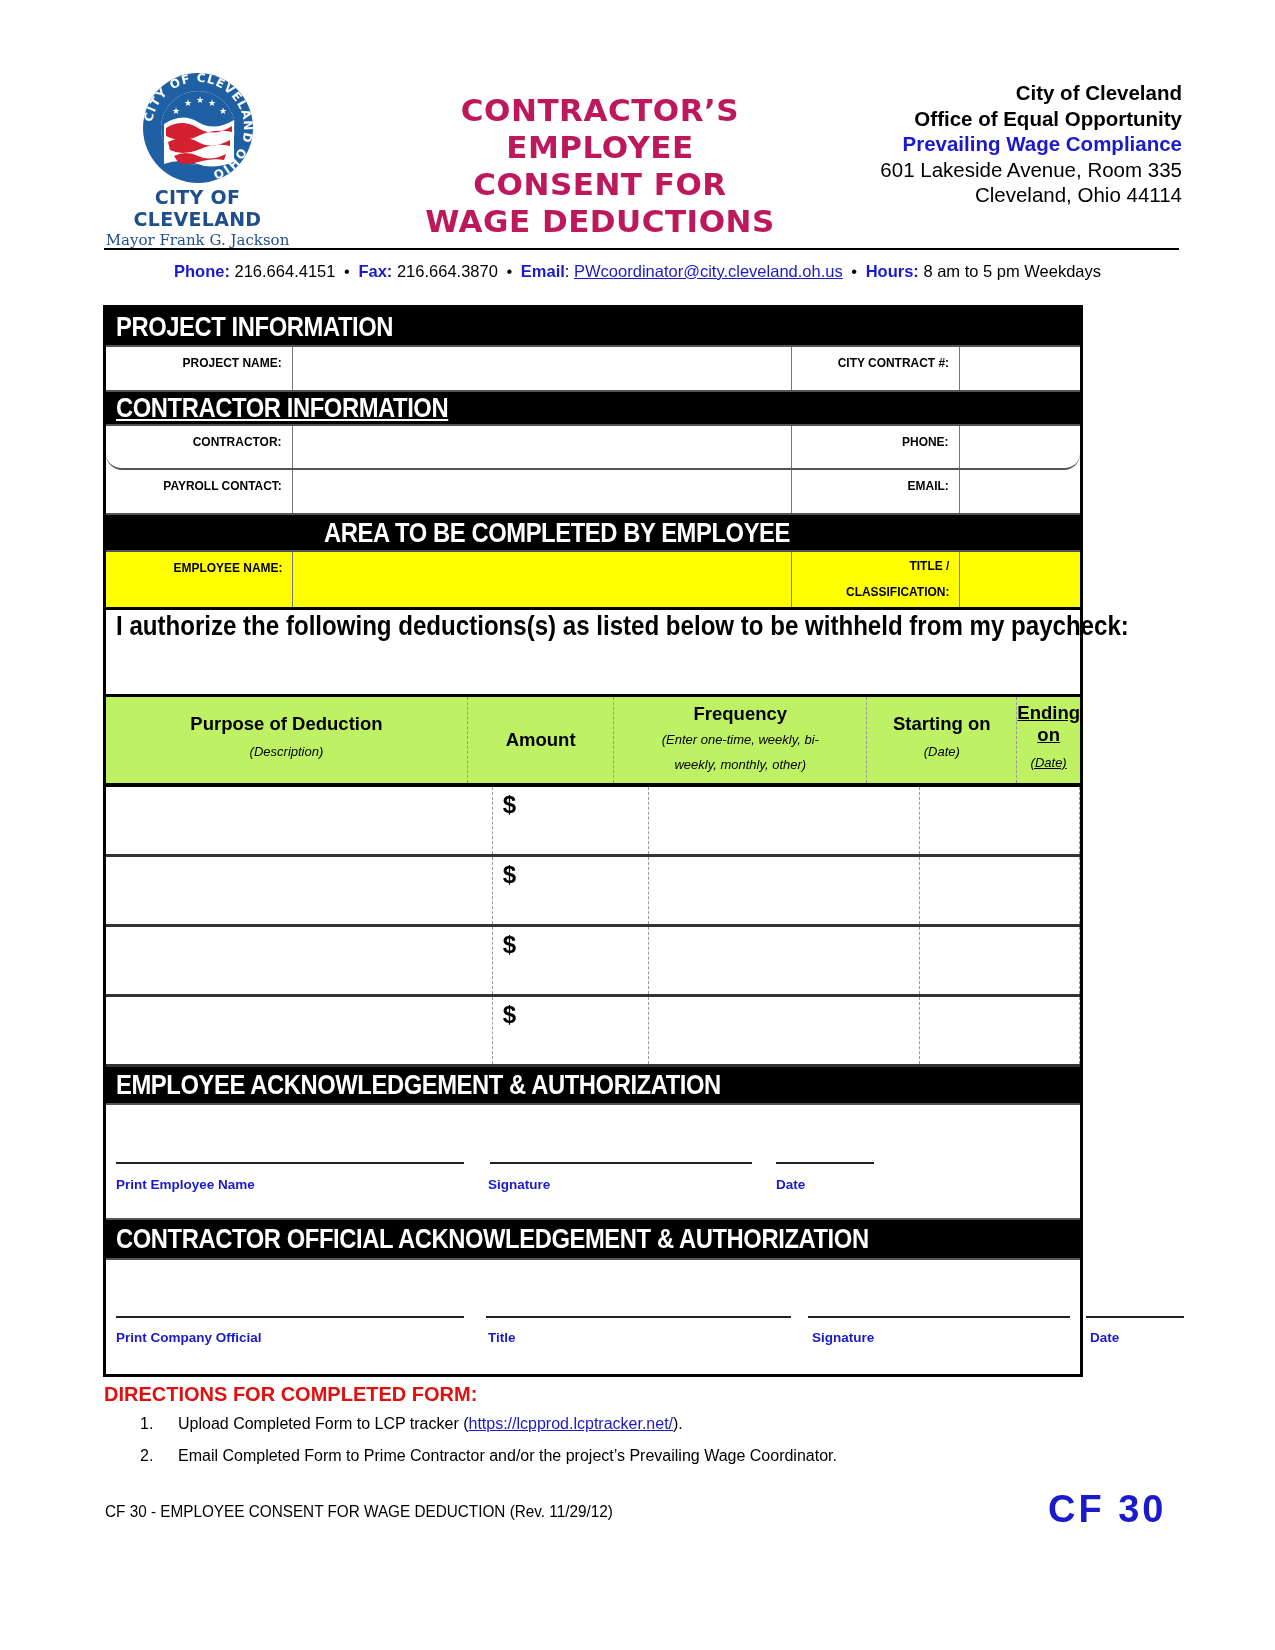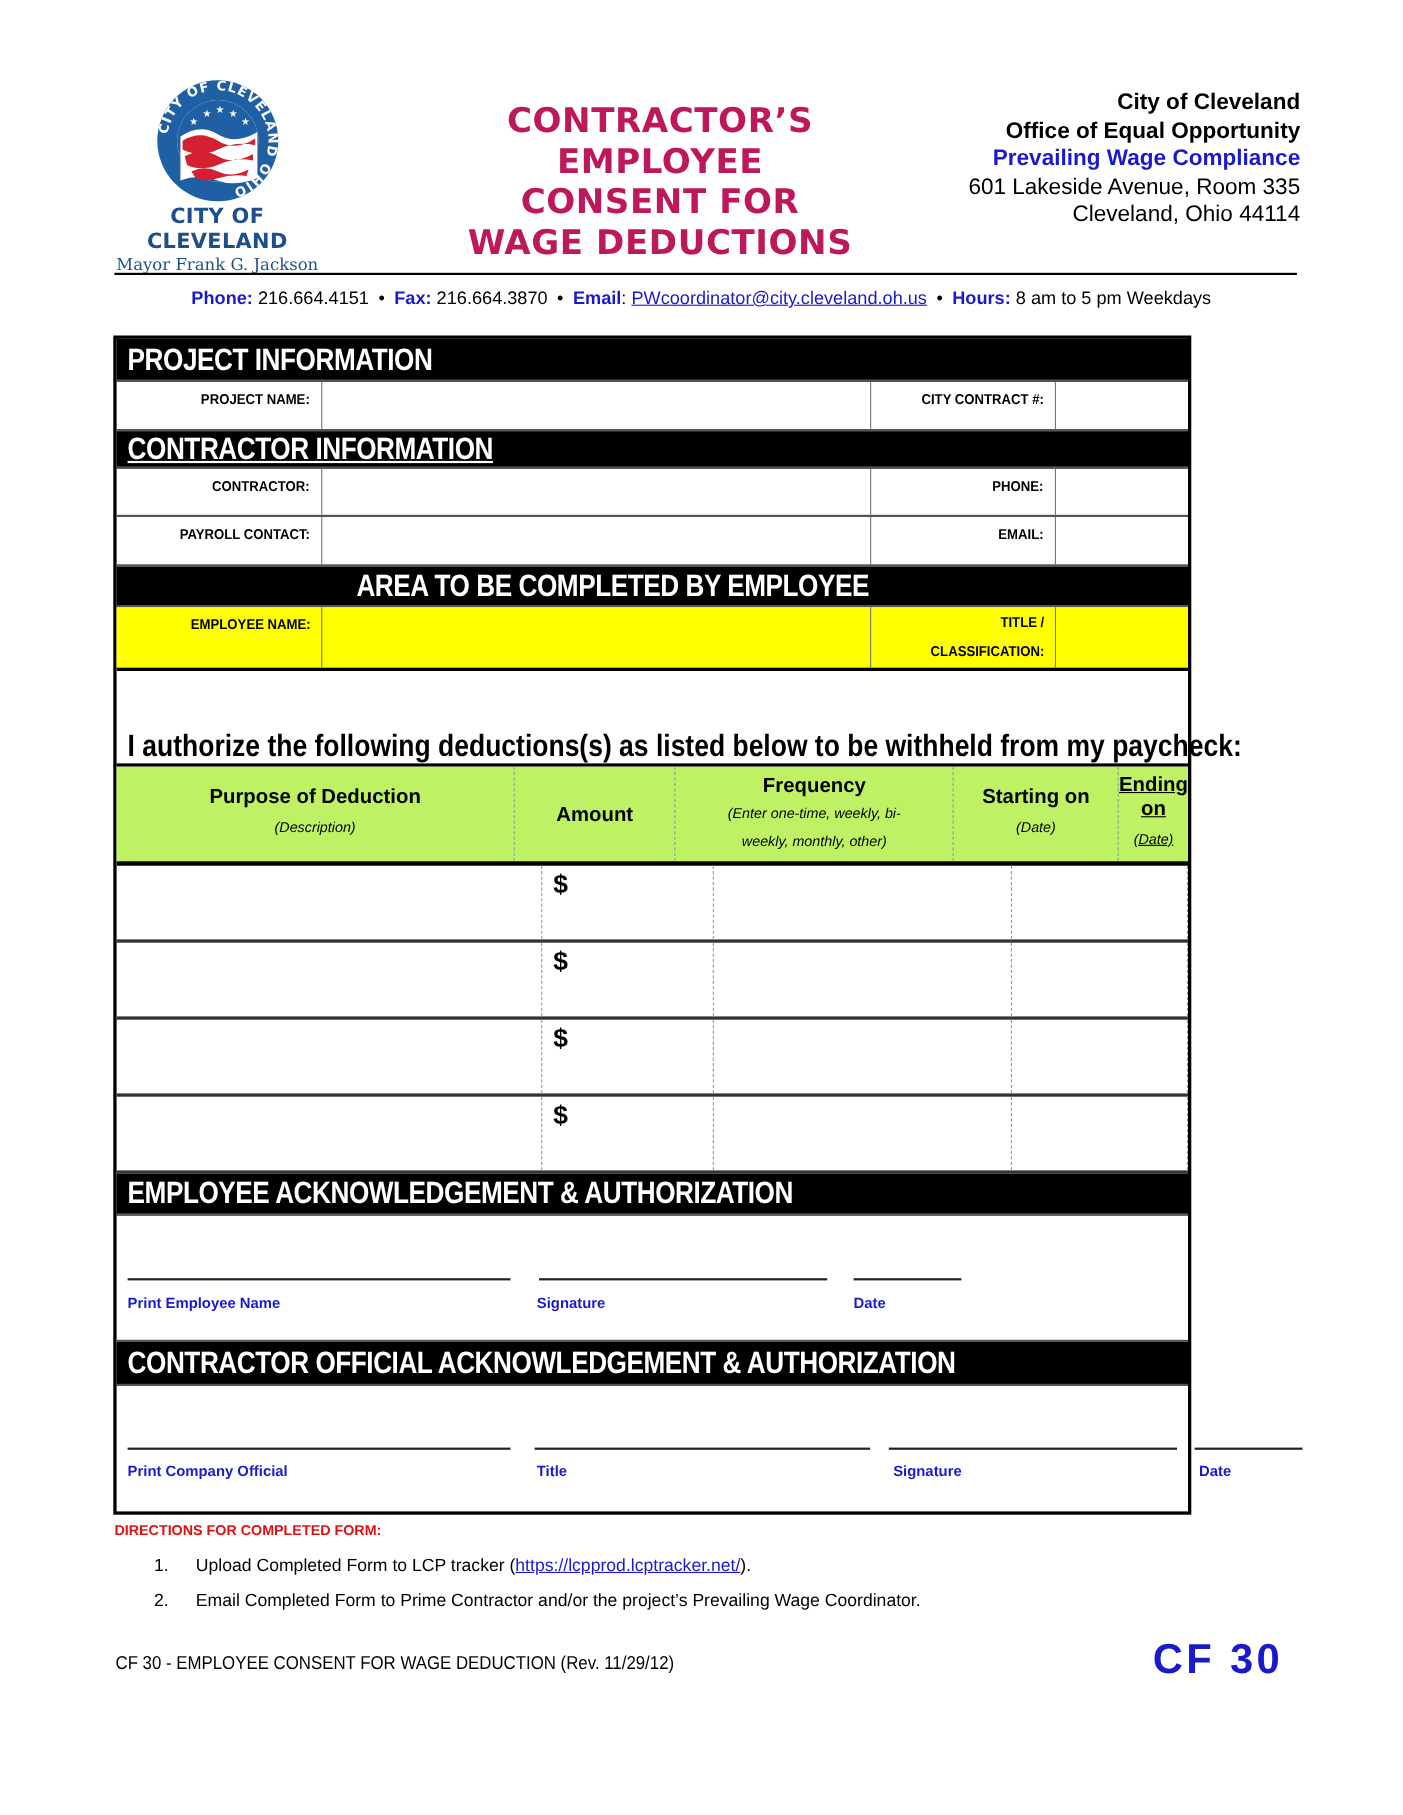--- a/index.html
+++ b/index.html
@@ -38,42 +38,42 @@
 
   .row { display: flex; border-bottom: 2px solid #555; box-sizing: border-box; }
   .cell { box-sizing: border-box; border-right: 1px solid #777; }
   .cell:last-child { border-right: none; }
   .lbl-cell { text-align: right; font-weight: bold; font-size: 13px; padding: 8px 10px 0 0; }
   .lbl-cell span { display: inline-block; transform: scaleX(0.92); transform-origin: right; }
   .c1 { width: 187px; } .c2 { width: 499px; } .c3 { width: 168px; } .c4 { flex: 1; }
   .yellow { background: #ffff00; }
 
   .authorize { height: 87px; border-bottom: 3px solid #000; box-sizing: border-box; padding: 0 0 0 10px;
-               display: flex; align-items: flex-end; font-weight: bold; font-size: 28px; }
+               display: flex; align-items: flex-start; font-weight: bold; font-size: 28px; }
   .authorize span { display: inline-block; transform: scaleX(0.86); transform-origin: left; white-space: nowrap; }
 
   .ded-head { display: flex; height: 90px; background: #bef264; border-bottom: 4px solid #000; box-sizing: border-box; }
   .dcol { box-sizing: border-box; border-right: 1px dashed #999; text-align: center; display: flex;
           flex-direction: column; justify-content: center; }
   .dcol:last-child { border-right: none; }
   .d1 { width: 398px; } .d2 { width: 161px; } .d3 { width: 278px; } .d4 { width: 165px; } .d5 { flex: 1; text-decoration: underline; }
   .dh { font-weight: bold; font-size: 18.5px; }
   .dsub { font-style: italic; font-size: 13px; margin-top: 10px; line-height: 25px; }
   .dh2 { font-weight: bold; font-size: 18.5px; margin-top: -4px; }
 
   .ded-row { display: flex; height: 70px; border-bottom: 3px solid #333; box-sizing: border-box; }
   .ded-row:last-of-type { border-bottom: 3px solid #333; }
   .ded-row .dcol { justify-content: flex-start; text-align: left; }
   .dollar { font-weight: bold; font-size: 24px; padding: 4px 0 0 10px; }
 
   .sig-area { position: relative; box-sizing: border-box; border-bottom: 2px solid #555; }
   .sig-line { position: absolute; height: 0; border-top: 2px solid #222; }
   .sig-lbl { position: absolute; color: #1a1acc; font-weight: bold; font-size: 13.5px; }
 
-  .directions { left: 104px; top: 1383px; color: #e01010; font-weight: bold; font-size: 13px; }
+  .directions { left: 104px; top: 1383px; color: #e01010; font-weight: bold; font-size: 20px; }
   .dir-item { left: 140px; font-size: 16px; }
   .dir-item .num { display: inline-block; width: 38px; }
   .dir-item a { color: #1a1acc; text-decoration: underline; }
 
   .footer { left: 105px; top: 1502px; font-size: 17px; }
   .footer span { display: inline-block; transform: scaleX(0.9); transform-origin: left; white-space: nowrap; }
   .cf { left: 1048px; top: 1488px; color: #1a1acc; font-weight: bold; font-size: 38px; letter-spacing: 3px; }
 </style>
 </head>
 <body>
@@ -143,21 +143,21 @@
   <div class="row" style="height:45px;">
     <div class="cell lbl-cell c1"><span>PROJECT NAME:</span></div>
     <div class="cell c2"></div>
     <div class="cell lbl-cell c3"><span>CITY CONTRACT #:</span></div>
     <div class="cell c4"></div>
   </div>
 
   <div class="sec-head" style="height:34px;text-decoration:underline;">
     <span>CONTRACTOR INFORMATION</span>
   </div>
-  <div class="row" style="height:44px;">
+  <div class="row" style="height:44px;border-radius:16px;">
     <div class="cell lbl-cell c1"><span>CONTRACTOR:</span></div>
     <div class="cell c2"></div>
     <div class="cell lbl-cell c3"><span>PHONE:</span></div>
     <div class="cell c4"></div>
   </div>
   <div class="row" style="height:45px;">
     <div class="cell lbl-cell c1"><span>PAYROLL CONTACT:</span></div>
     <div class="cell c2"></div>
     <div class="cell lbl-cell c3"><span>EMAIL:</span></div>
     <div class="cell c4"></div>

